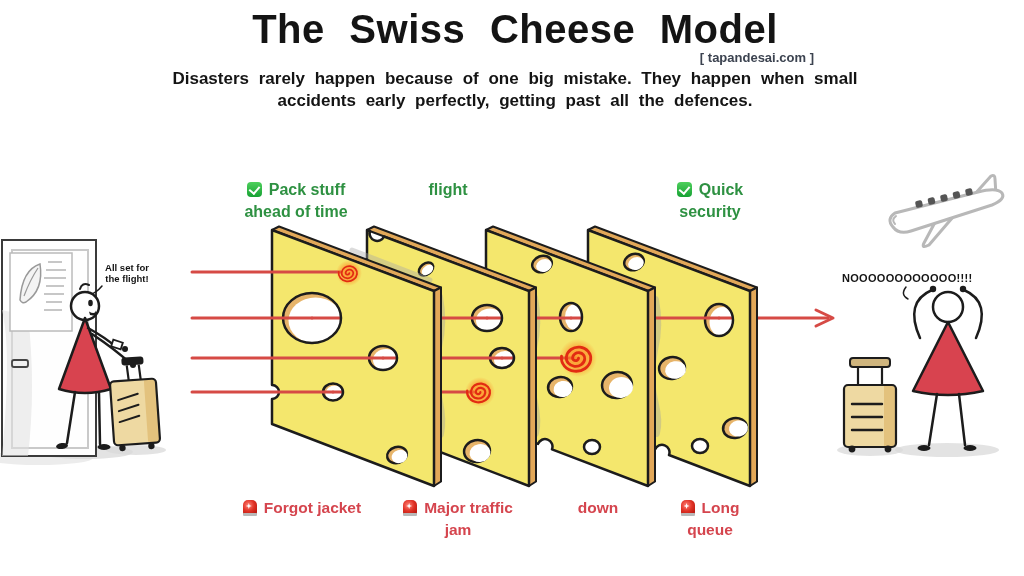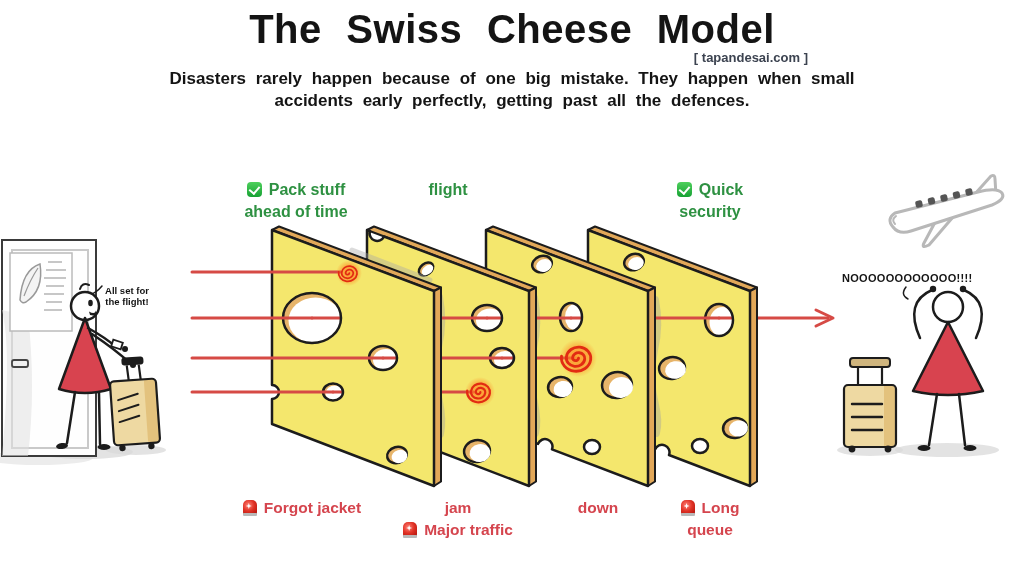--- a/index.html
+++ b/index.html
@@ -1,19 +1,19 @@
 <!DOCTYPE html>
 <html><head>
 <meta charset="utf-8">
 <style>
   html,body{margin:0;padding:0;background:#fff;}
   #stage{position:relative;width:1024px;height:576px;background:#fff;overflow:hidden;
          font-family:"Liberation Sans","DejaVu Sans",sans-serif;}
   #scene{position:absolute;left:0;top:0;}
-  .abs{position:absolute;}
+  .abs{position:absolute;padding-left:6px;}
   #title{left:0;right:0;top:7px;text-align:center;font-size:40px;font-weight:700;
          color:#141414;letter-spacing:.5px;word-spacing:13px;}
   #credit{left:690px;top:50px;width:118px;text-align:right;font-size:13px;font-weight:700;color:#3c4350;}
   #subtitle{left:0;right:0;top:68px;text-align:center;font-size:17px;font-weight:700;
             color:#141414;line-height:22px;word-spacing:5px;}
   .lbl{position:absolute;text-align:center;font-weight:700;line-height:22px;}
   .lbl-green{color:#2e9142;font-size:16px;}
   .lbl-red{color:#d5454e;font-size:15.5px;}
   .check{display:inline-block;width:15px;height:15px;border-radius:4px;
          background:linear-gradient(180deg,#4ed05c,#17a134);position:relative;
@@ -21,21 +21,21 @@
   .check::after{content:"";position:absolute;left:4.5px;top:1.5px;width:5px;height:8px;
          border:solid #fff;border-width:0 2.5px 2.5px 0;transform:rotate(40deg);}
   .siren{display:inline-block;width:14px;height:15px;border-radius:5px 5px 3px 3px;
          background:radial-gradient(circle at 38% 35%,#ff8276 0%,#e03226 45%,#a80d05 100%);
          position:relative;vertical-align:-2px;margin-right:7px;}
   .siren::before{content:"";position:absolute;left:3px;top:3px;width:6px;height:6px;background:#fff;
          clip-path:polygon(50% 0,63% 37%,100% 50%,63% 63%,50% 100%,37% 63%,0 50%,37% 37%);}
   .siren::after{content:"";position:absolute;left:0;bottom:-1px;width:14px;height:3px;
          background:#b9b9b9;border-radius:1px;}
   .speech{position:absolute;font-weight:700;color:#141414;}
-  #speech-left{left:96px;top:262px;width:62px;font-size:9.5px;line-height:11px;text-align:center;margin-top:23px;}
+  #speech-left{left:96px;top:262px;width:62px;font-size:9.5px;line-height:11px;text-align:center;}
   #speech-right{left:842px;top:272px;width:150px;font-size:11px;letter-spacing:.3px;}
 </style>
 </head>
 <body>
 
 <div id="stage">
 
 <svg id="scene" width="1024" height="576" viewBox="0 0 1024 576">
   <defs>
     <radialGradient id="glowG">
@@ -271,22 +271,22 @@
   <div class="lbl lbl-red" style="left:227px;top:497px;width:150px">
     <div><span class="siren"></span><span>Forgot jacket</span></div>
     <div></div>
   </div>
 
   <div class="lbl lbl-green" style="left:640px;top:179px;width:140px">
     <div><span class="check"></span><span>Quick</span></div>
     <div>security</div>
   </div>
   <div class="lbl lbl-red" style="left:383px;top:497px;width:150px">
+    <div><span class="siren"></span><span>Major traffic</span></div>
     <div>jam</div>
-    <div><span class="siren"></span><span>Major traffic</span></div>
   </div>
   <div class="lbl lbl-red" style="left:523px;top:497px;width:150px">
     <div>down</div>
   </div>
   <div class="lbl lbl-red" style="left:635px;top:497px;width:150px">
     <div><span class="siren"></span><span>Long</span></div>
     <div>queue</div>
   </div>
 
   <div class="speech" id="speech-left">

